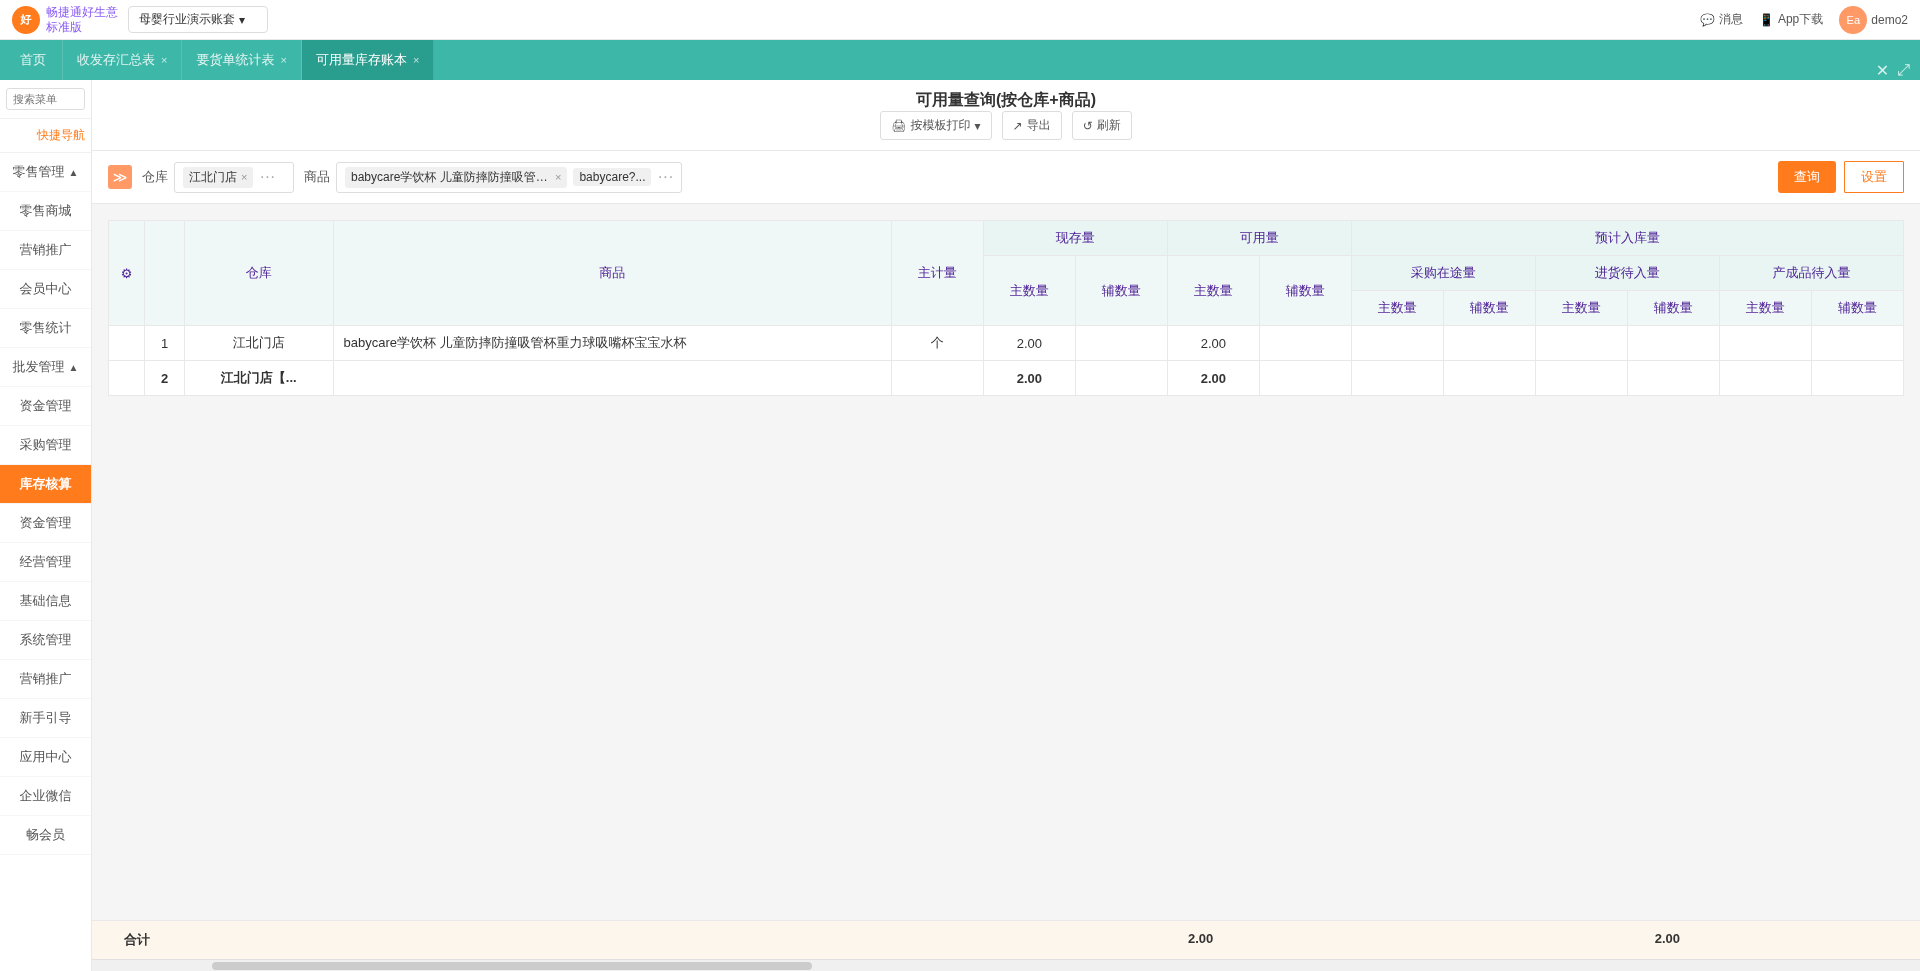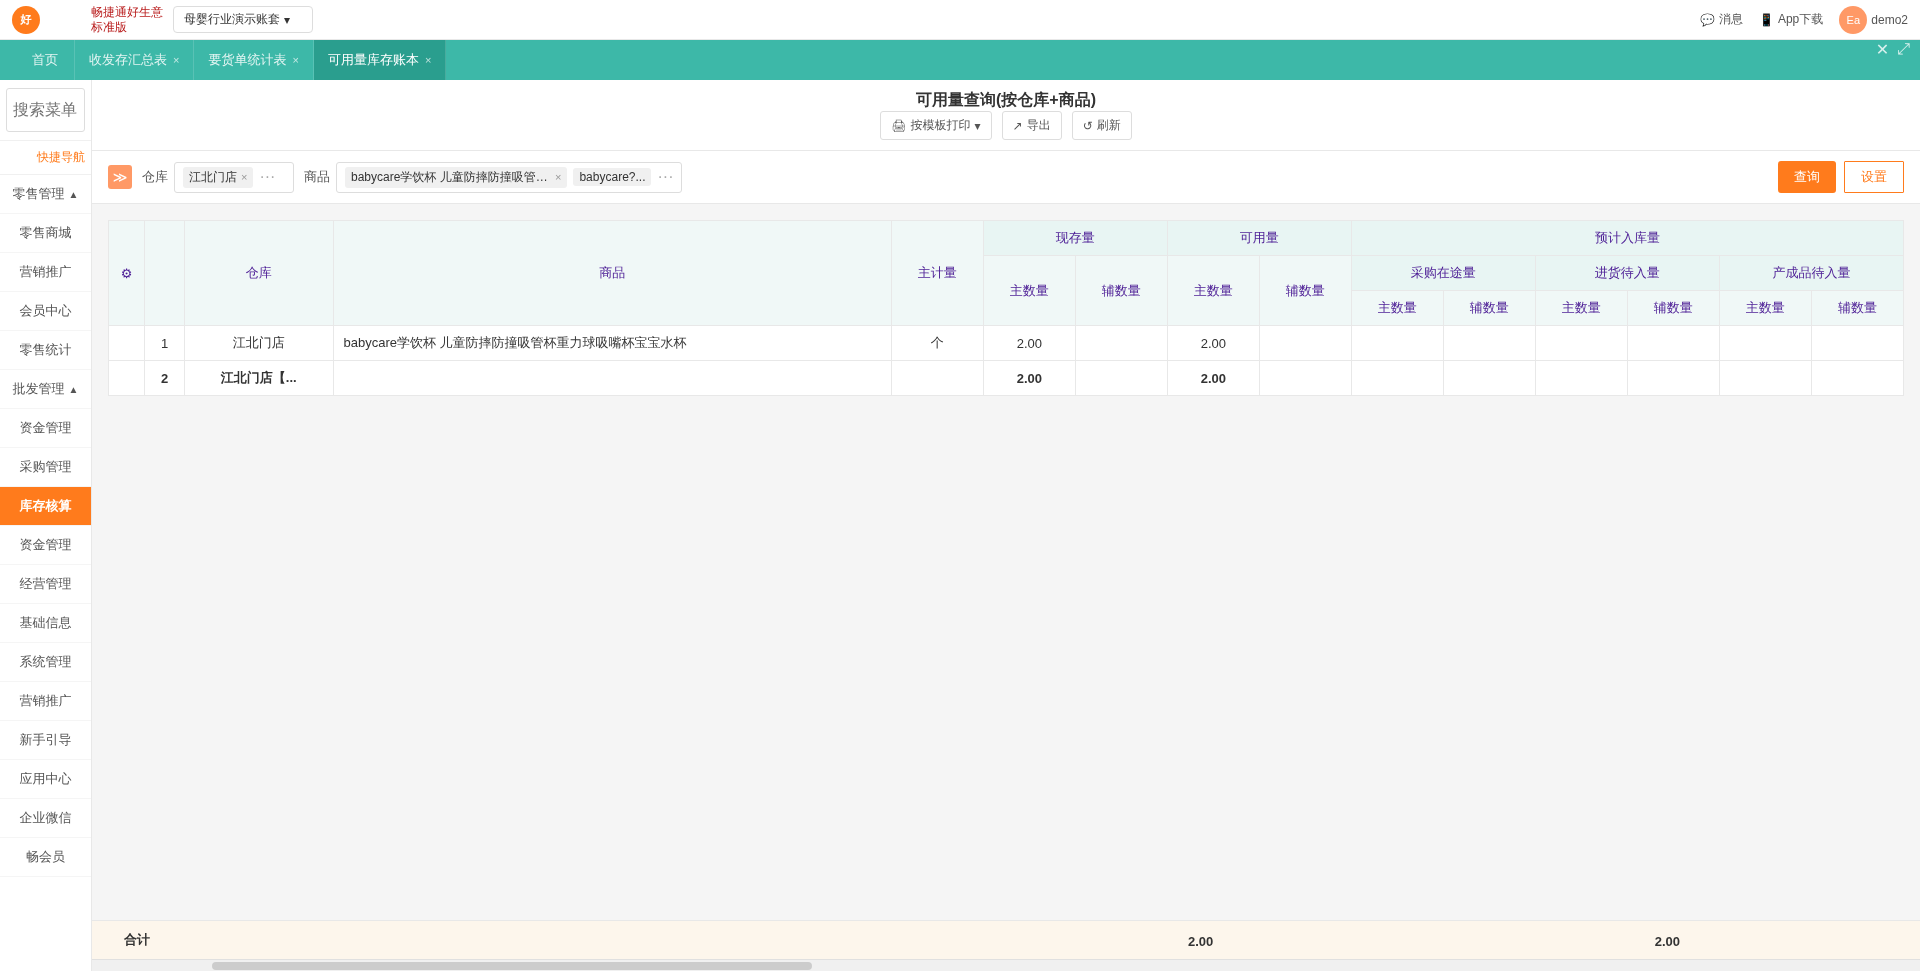--- a/index.html
+++ b/index.html
@@ -12,33 +12,33 @@
       display: flex;
       align-items: center;
       justify-content: space-between;
       padding: 0 12px;
       border-bottom: 1px solid #e8e8e8;
       flex-shrink: 0;
     }
     .top-bar-left { display: flex; align-items: center; gap: 10px; }
     .logo-area { display: flex; align-items: center; gap: 6px; }
     .logo-icon { width: 28px; height: 28px; background: #ff7b1c; border-radius: 50%; display: flex; align-items: center; justify-content: center; color: #fff; font-size: 11px; font-weight: bold; }
-    .logo-text { font-size: 12px; color: #b91c1c; line-height: 1.2; margin-left: 45px; }
+    .logo-text { font-size: 12px; color: #8b5cf6; line-height: 1.2; }
     .store-selector { display: flex; align-items: center; gap: 4px; padding: 4px 10px; border: 1px solid #ddd; border-radius: 4px; cursor: pointer; font-size: 12px; color: #333; background: #fff; min-width: 140px; }
     .top-bar-right { display: flex; align-items: center; gap: 16px; }
     .top-right-item { display: flex; align-items: center; gap: 4px; cursor: pointer; font-size: 12px; color: #555; }
     .avatar { width: 28px; height: 28px; border-radius: 50%; background: #ff9966; display: flex; align-items: center; justify-content: center; color: #fff; font-size: 11px; }
 
     
     .nav-tabs {
       height: 40px;
       background: #3db8a8;
       display: flex;
-      align-items: flex-start;
-      padding: 0 0 0 16px;
+      align-items: flex-end;
+      padding: 0 0 0 4px;
       flex-shrink: 0;
       position: relative;
     }
     .nav-tab {
       height: 40px;
       padding: 0 14px;
       display: flex;
       align-items: center;
       gap: 6px;
       cursor: pointer;
@@ -72,24 +72,24 @@
       flex-direction: column;
       flex-shrink: 0;
       overflow-y: auto;
     }
     .sidebar-search {
       padding: 8px 6px;
       border-bottom: 1px solid #f0f0f0;
     }
     .sidebar-search input {
       width: 100%;
-      padding: 12px 6px;
+      padding: 4px 6px;
       border: 1px solid #ddd;
       border-radius: 3px;
-      font-size: 16px;
+      font-size: 11px;
       outline: none;
     }
     .sidebar-nav-btn {
       padding: 8px 6px;
       text-align: right;
       font-size: 12px;
       color: #ff7b1c;
       cursor: pointer;
       border-bottom: 1px solid #f0f0f0;
     }
@@ -246,21 +246,21 @@
     }
     .data-table .col-index { width: 40px; }
     .data-table .col-gear { width: 36px; }
     .th-settings { background: #f0f8f7; }
 
     
     .table-footer {
       background: #fdf6ec;
       padding: 10px 16px;
       display: flex;
-      align-items: flex-end;
+      align-items: flex-start;
       border-top: 1px solid #e8e8e8;
       font-size: 13px;
       font-weight: bold;
       flex-shrink: 0;
     }
     .footer-label { margin-left: 16px; }
 
     
     .scrollbar-area {
       height: 12px;

